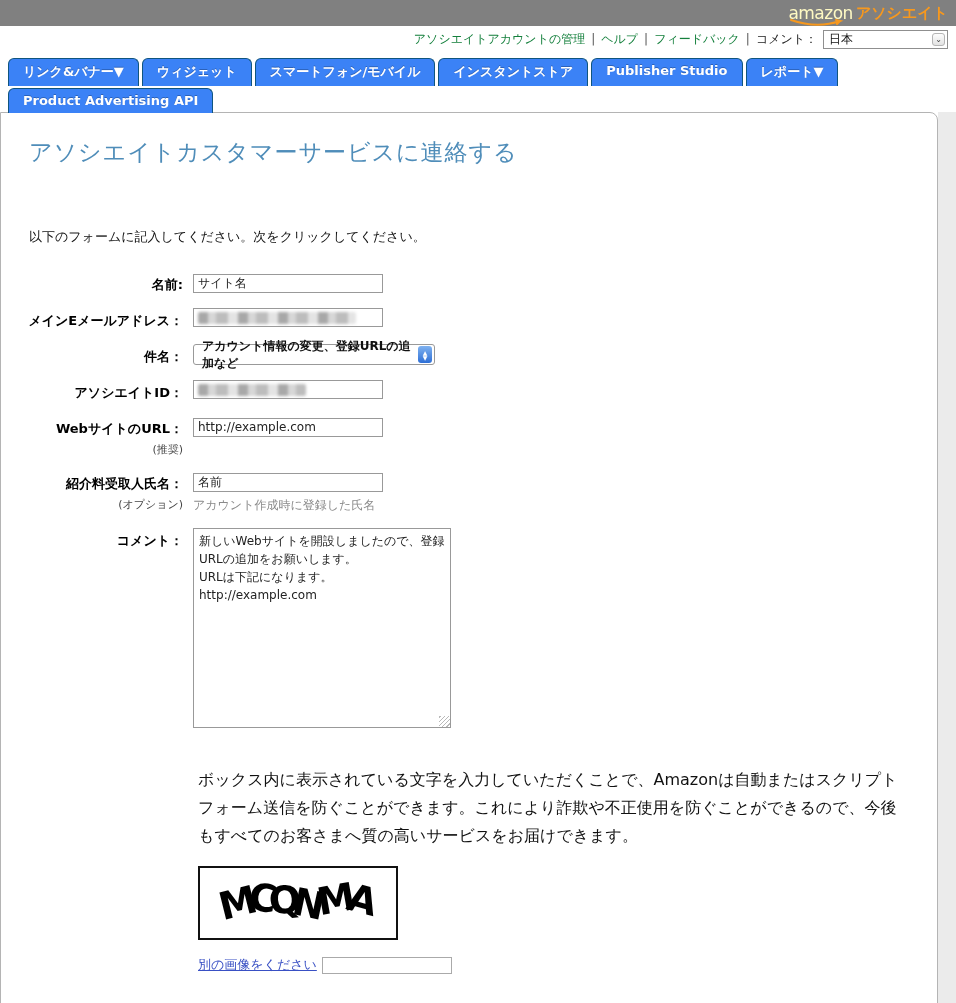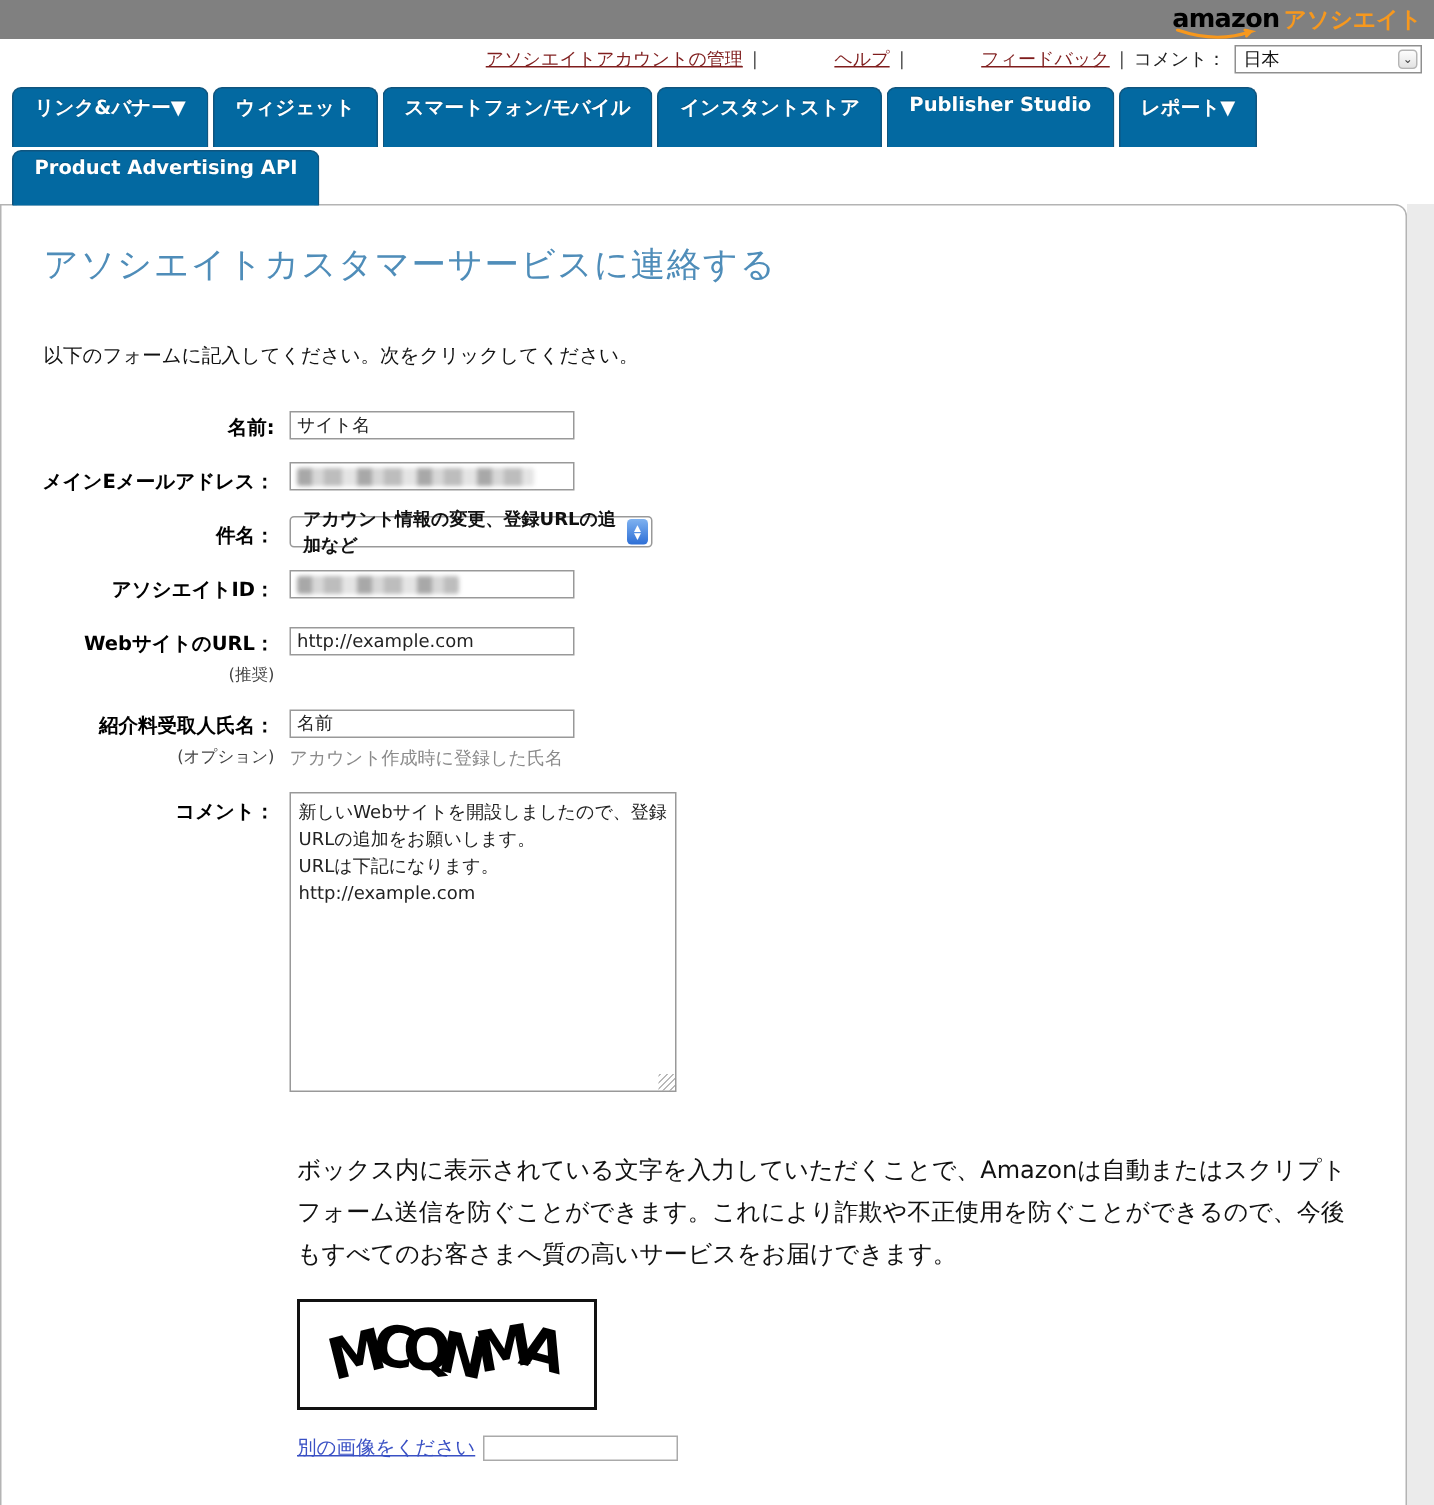--- a/index.html
+++ b/index.html
@@ -2,45 +2,45 @@
 <html><head>
 <meta charset="utf-8">
 <style>
   * { margin:0; padding:0; box-sizing:border-box; }
   html,body { width:956px; background:#fff; font-family:"DejaVu Sans","Liberation Sans",sans-serif; color:#111; }
   body { position:relative; }
 
   
   .topbar { height:26px; background:#808080; display:flex; justify-content:flex-end; align-items:center; padding-right:8px; }
   .logo { display:flex; align-items:flex-end; cursor:pointer; }
-  .logo-amazon { color:#000000; font-weight:bold; font-size:17px; letter-spacing:-0.5px; position:relative; line-height:1; }
+  .logo-amazon { color:#fef9c3; font-weight:normal; font-size:17px; letter-spacing:-0.5px; position:relative; line-height:1; }
   .logo-amazon svg { position:absolute; left:2px; bottom:-5px; }
   .logo-assoc { color:#f7981d; font-weight:bold; font-size:15px; margin-left:3px; line-height:1.1; }
 
   
   .utilnav { height:26px; display:flex; justify-content:flex-end; align-items:center; font-size:12px; padding-right:8px; gap:6px; }
-  .utilnav a { color:#7f1d1d; text-decoration:underline; cursor:pointer;margin-left:45px; }
+  .utilnav a { color:#15803d; cursor:pointer; }
   .utilnav .sep { color:#555; }
   .region-label { color:#222; }
   .region-select { width:125px; height:19px; border:1px solid #8f8f8f; background:#fff; display:flex; align-items:center; justify-content:space-between; padding:0 2px 0 5px; font-size:12px; cursor:pointer; }
   .region-btn { width:13px; height:13px; border:1px solid #b5b5b5; border-radius:3px; background:linear-gradient(#fdfdfd,#e3e3e3); font-size:8px; line-height:11px; text-align:center; color:#444; }
 
   
   .tabs { padding-left:8px; margin-top:6px; position:relative; z-index:2; }
   .tabrow { display:flex; gap:3px; }
-  .tab { background:#0369a1; border:1px solid #10557e; border-bottom:none; color:#fff; font-weight:bold; font-size:13px; padding:4px 14px 17px; border-radius:6px 6px 0 0; cursor:pointer; white-space:nowrap; text-shadow:0 -1px 0 rgba(0,0,0,0.25); }
+  .tab { background:#3b82f6; border:1px solid #10557e; border-bottom:none; color:#fff; font-weight:bold; font-size:13px; padding:4px 14px 5px; border-radius:6px 6px 0 0; cursor:pointer; white-space:nowrap; text-shadow:0 -1px 0 rgba(0,0,0,0.25); }
   .tabrow2 { margin-top:2px; }
 
   
   .main-wrap { display:flex; margin-top:-1px; }
   .panel { width:938px; min-height:896px; background:#fff; border:1px solid #b4b4b4; border-radius:0 8px 0 0; position:relative; z-index:1; padding-bottom:30px; }
   .right-gutter { flex:1; background:#ebebeb; min-height:896px; }
 
   .page-title { font-size:23px; font-weight:normal; color:#4f8db9; letter-spacing:1px; margin:24px 0 0 28px; }
-  .intro { font-size:13px; margin:36px 0 0 28px; }
+  .intro { font-size:13px; margin:60px 0 0 28px; }
 
   
   .theform { margin-top:26px; }
   .form-row { display:flex; margin-bottom:14px; }
   .label-col { width:192px; text-align:right; padding-right:10px; flex:none; padding-top:2px; }
   .field-label { font-weight:bold; font-size:13px; color:#000;margin-top:11px; }
   .sublabel { font-size:11px; color:#444; margin-top:4px; }
   .field-col { flex:1; }
   .text-input { width:190px; height:19px; border:1px solid #999; font-size:12px; padding:1px 4px; color:#222; font-family:inherit; }
   .input-box { width:190px; height:19px; border:1px solid #999; background:#fff; display:flex; align-items:center; padding:0 4px; }

